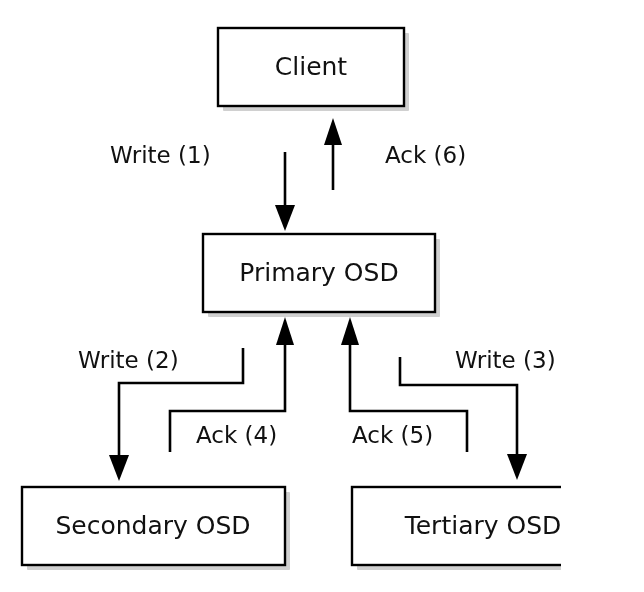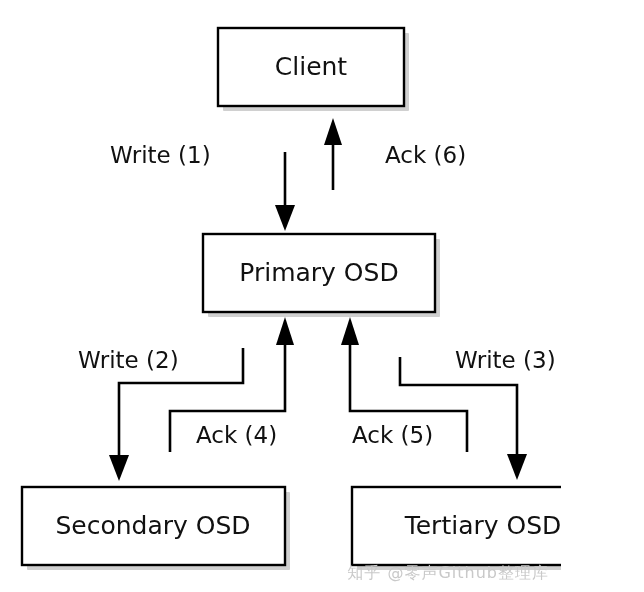--- a/index.html
+++ b/index.html
@@ -130,15 +130,14 @@
     </g>
 
     <g>
       <path class="edge-line" d="M 467 452 L 467 411 L 350 411 L 350 341"></path>
       <polygon class="arrow-head" points="350,317 341,345 359,345"></polygon>
       <text class="edge-label" x="352" y="436">Ack (5)</text>
     </g>
 
   </svg>
 
-  <div class="watermark">知乎 @零声Github整理库</div>
 
 </div>
 
 </body></html>

